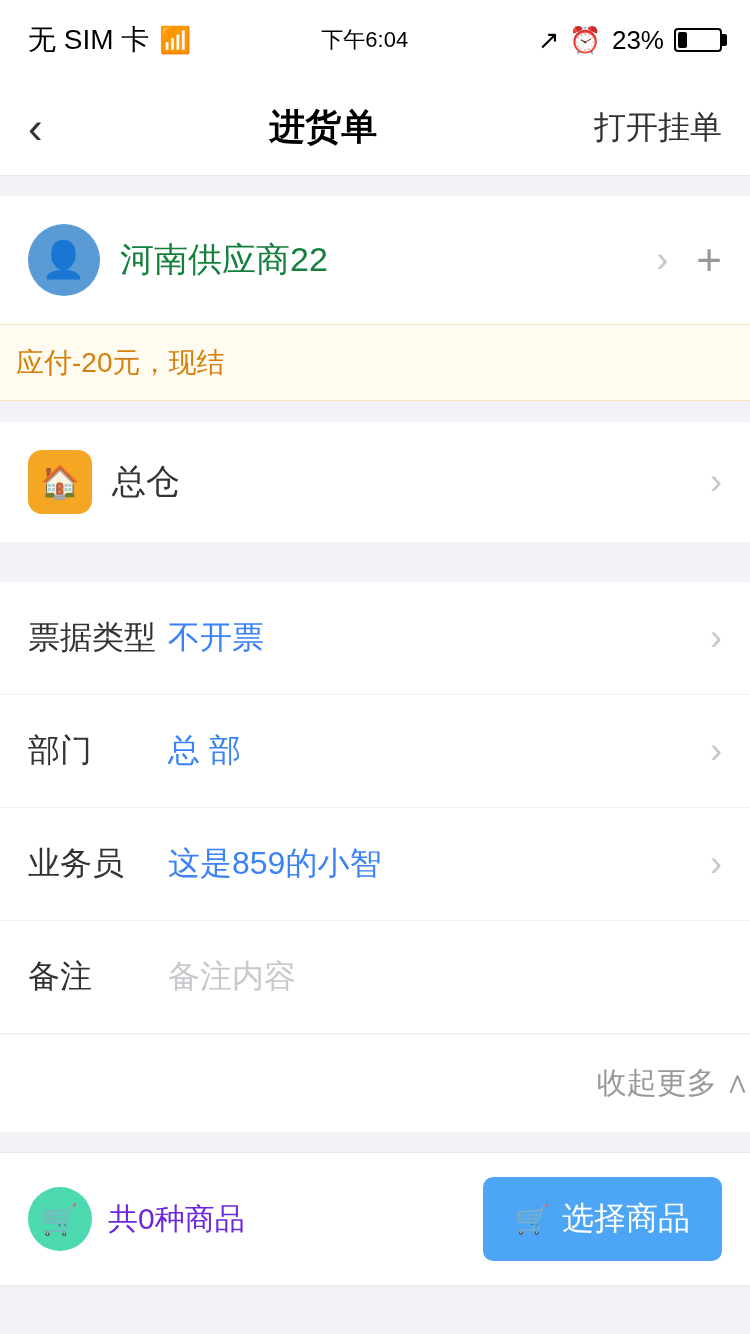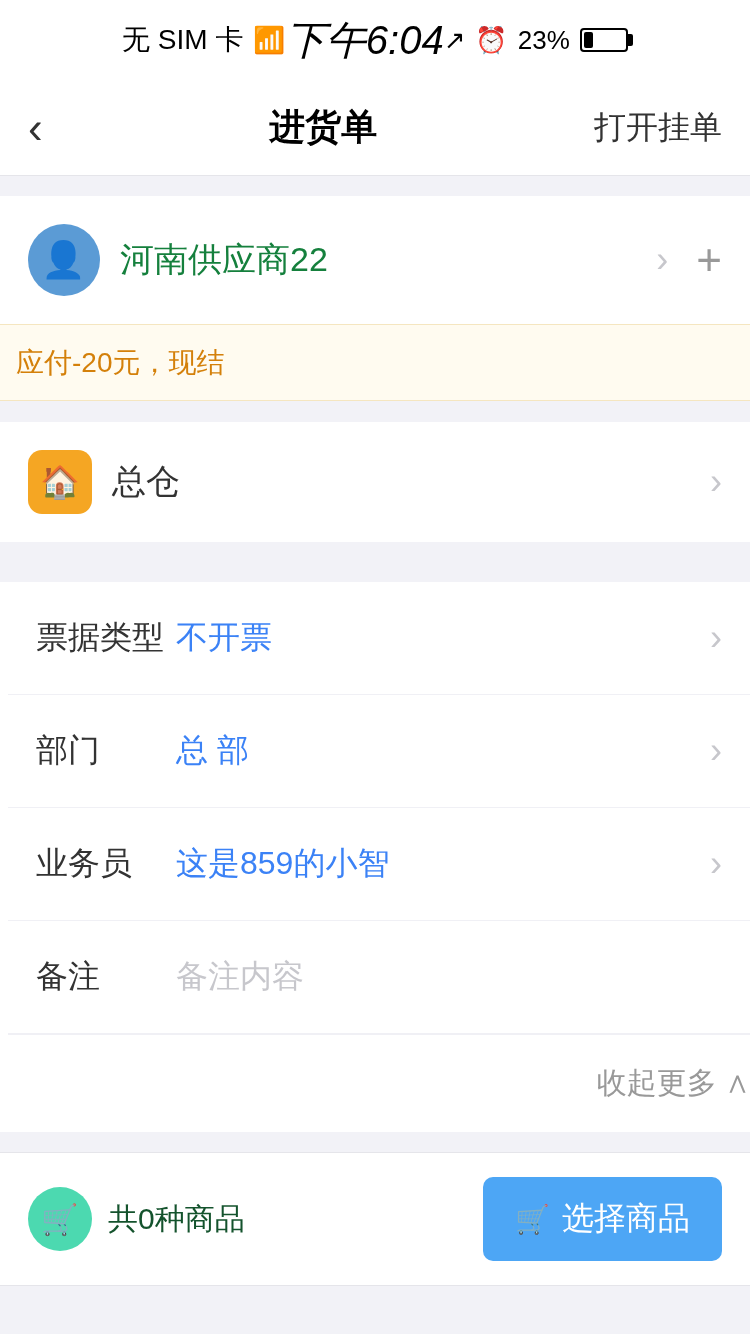--- a/index.html
+++ b/index.html
@@ -8,40 +8,39 @@
       width: 750px;
       min-height: 1334px;
       font-family: -apple-system, "PingFang SC", "Helvetica Neue", Arial, sans-serif;
       background: #f2f2f7;
       font-size: 32px;
     }
 
     
     .status-bar {
       display: flex;
-      justify-content: center;
+      justify-content: space-between;
       align-items: center;
       background: #fff;
       padding: 0 28px;
       height: 80px;
     }
     .status-left {
       font-size: 28px;
       font-weight: 500;
       color: #000;
       display: flex;
       align-items: center;
       gap: 10px;
     }
     .wifi-icon { font-size: 26px; }
     .status-center {
-      font-size: 40px;
+      font-size: 22px;
       font-weight: 400;
       color: #000;
-      font-style: italic;
     }
     .status-right {
       display: flex;
       align-items: center;
       gap: 10px;
       font-size: 26px;
       color: #000;
     }
     .battery-icon {
       width: 48px;
@@ -189,21 +188,20 @@
     .warehouse-name {
       flex: 1;
       font-size: 34px;
       color: #333;
     }
 
     
     .form-section {
       background: #fff;
       margin-top: 20px;
-      padding-left: 8px;
     }
     .form-row {
       display: flex;
       align-items: center;
       padding: 34px 28px;
       border-bottom: 1px solid #f0f0f5;
       background: #fff;
     }
     .form-row:last-child {
       border-bottom: none;
@@ -264,21 +262,21 @@
       display: flex;
       align-items: center;
       justify-content: center;
     }
     .cart-emoji {
       font-size: 30px;
       color: #fff;
     }
     .product-count-text {
       font-size: 30px;
-      color: #14532d;
+      color: #6d28d9;
     }
     .select-product-btn {
       background: #4da6f5;
       border: none;
       border-radius: 10px;
       padding: 20px 32px;
       display: flex;
       align-items: center;
       gap: 12px;
       cursor: pointer;

